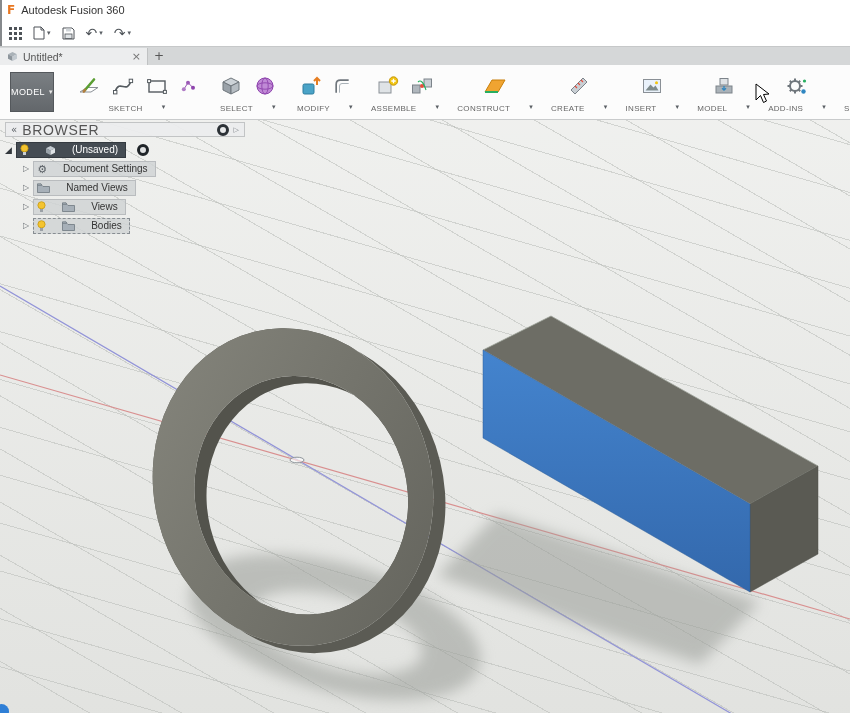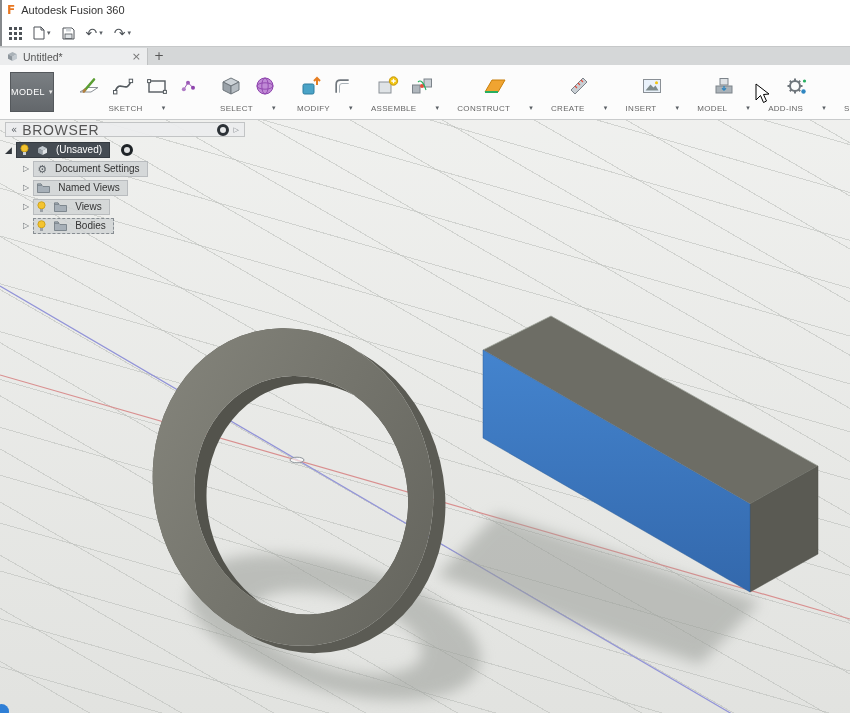--- a/index.html
+++ b/index.html
@@ -30,21 +30,21 @@
   .newtab{width:22px;text-align:center;font-size:12px;color:#555;line-height:17px}
 
   
   .ribbon{height:54px;background:#fcfcfc;border-bottom:1px solid #c9cbcc;display:flex;align-items:stretch;padding-left:10px;position:relative;z-index:5}
   .model-btn{align-self:center;width:70px;height:40px;margin-right:12px;
     background:linear-gradient(#7a7f83,#63676b);border:1px solid #54585c;color:#fff;
     font-size:9px;letter-spacing:.4px;display:flex;align-items:center;justify-content:center;gap:4px}
   .model-btn .caret{color:#e8e8e8}
   .rgroup{display:flex;flex-direction:column;align-items:center;justify-content:center;padding:0 9px;gap:3px}
   .rgroup .icons{display:flex;align-items:center;gap:6px;height:30px}
-  .glabel{font-size:8px;color:#666;letter-spacing:.3px;display:flex;align-items:center;gap:19px;white-space:nowrap}
+  .glabel{font-size:8px;color:#666;letter-spacing:.3px;display:flex;align-items:flex-start;gap:19px;white-space:nowrap}
   .divider{width:1px;background:#e2e2e2;margin:7px 0}
   .tool{display:flex;align-items:center;justify-content:center;width:28px;height:28px}
   .tool.small{width:22px;height:22px}
   .select-box{width:26px;height:26px;background:#d9e8f7;border:1px solid #86b3e0;border-radius:2px;
     display:flex;align-items:center;justify-content:center}
 
   .mouse-cursor{position:absolute;left:755px;top:83px;z-index:40;pointer-events:none}
 
   
   .browser{position:absolute;left:5px;top:122px;width:240px;z-index:10}
@@ -52,21 +52,21 @@
     display:flex;align-items:center;gap:5px;padding:0 5px;box-sizing:border-box}
   .bcollapse{font-size:10px;color:#5a5f64;line-height:1}
   .btitle{flex:1;font-size:14px;letter-spacing:.7px;color:#555}
   .ring-toggle{width:12px;height:12px;border-radius:50%;border:3.5px solid #2c3136;background:#e8e9ea;box-sizing:border-box}
   .bh-arrow{font-size:7px;color:#7a7f84}
   .btree{margin-top:5px;display:flex;flex-direction:column;gap:3px}
   .brow{display:flex;align-items:center;gap:4px;height:16px}
   .brow.child{padding-left:18px}
   .tri-open{font-size:9px;color:#33383d;line-height:1}
   .tri-closed{font-size:8px;color:#6b7075;line-height:1}
-  .chip{display:inline-flex;align-items:center;gap:8px;background:rgba(208,211,213,.85);
+  .chip{display:inline-flex;align-items:center;gap:16px;background:rgba(208,211,213,.85);
     border:1px solid rgba(150,155,160,.45);padding:1px 7px 1px 3px;font-size:10px;color:#333;line-height:12px}
   .chip.dark{background:#454c53;border-color:#343a40;color:#fff}
   .chip.dashed{border:1px dashed #878d92}
   .gearglyph{font-size:11px;color:#5a6065;line-height:1}
   .record{width:12px;height:12px;border-radius:50%;border:3.5px solid #1e2327;background:#dfe1e2;box-sizing:border-box;margin-left:7px}
 
   
   .viewport{position:relative;width:850px;height:595px;background-color:#e9eae7;
     background-image:
       repeating-linear-gradient(16deg, rgba(185,188,184,.55) 0 1px, transparent 1px 46px),

